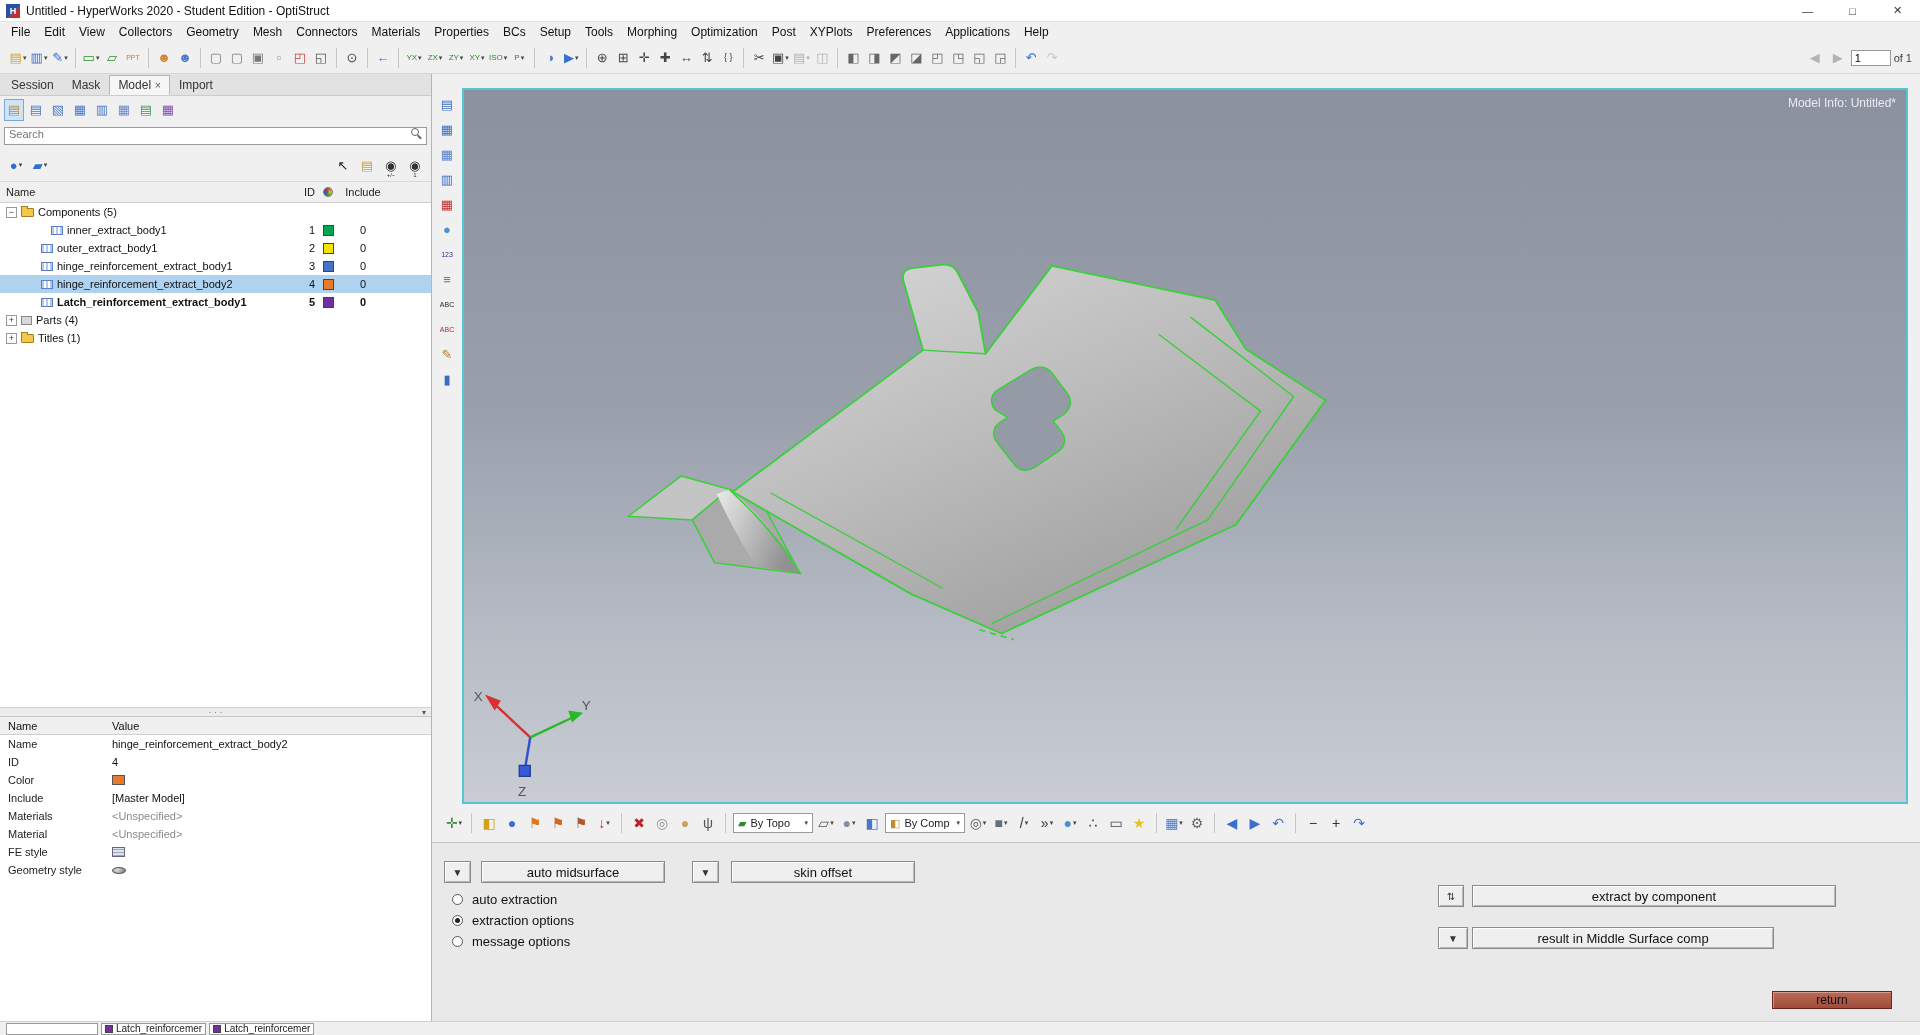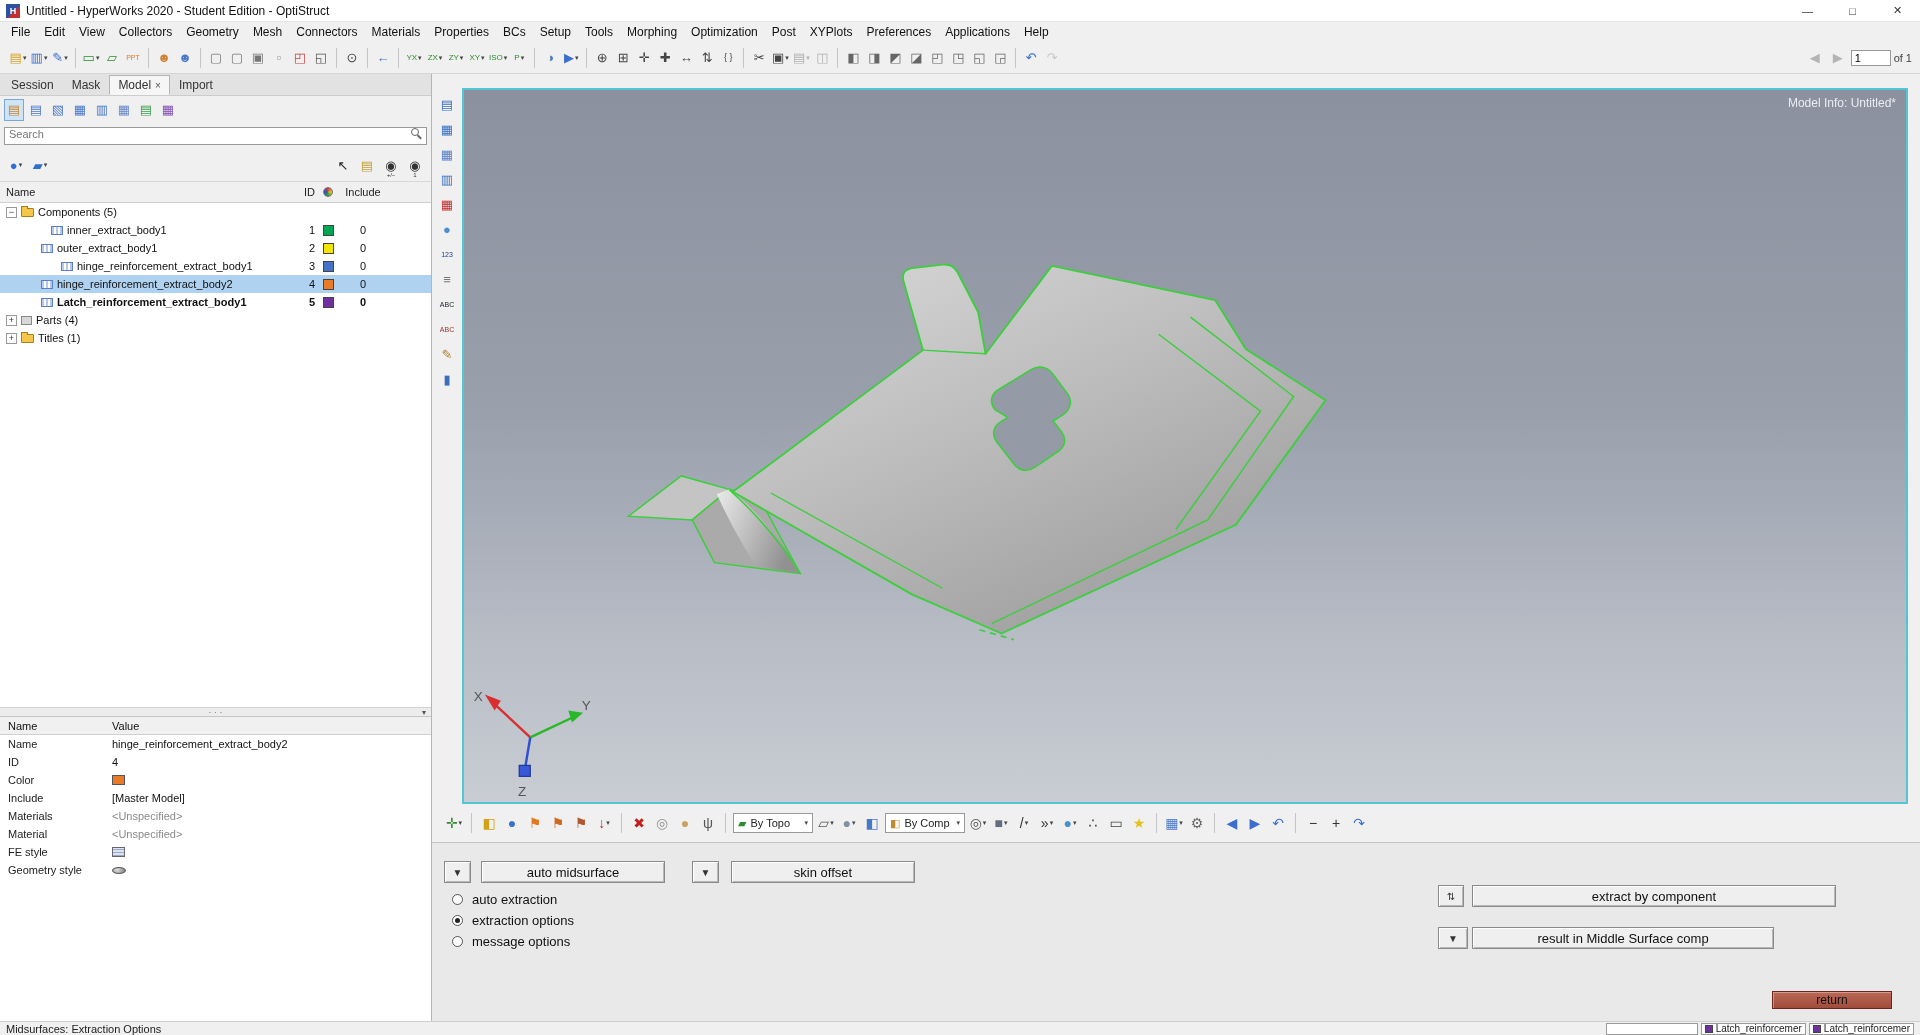--- a/index.html
+++ b/index.html
@@ -440,21 +440,21 @@
           <div class="trow" style="padding-left: 26px;">
             <span class="expander none"></span>
             <span class="ticon icon-comp"></span>
             <span class="tname">outer_extract_body1</span>
             <span class="tid">2</span>
             <span class="tswatch-wrap">
               <span class="tswatch" style="background: rgb(242, 229, 0);"></span>
             </span>
             <span class="tinc">0</span>
           </div>
-          <div class="trow" style="padding-left: 26px; margin-left: 20px;">
+          <div class="trow" style="padding-left: 26px;">
             <span class="expander none"></span>
             <span class="ticon icon-comp"></span>
             <span class="tname">hinge_reinforcement_extract_body1</span>
             <span class="tid">3</span>
             <span class="tswatch-wrap">
               <span class="tswatch" style="background: rgb(68, 114, 196);"></span>
             </span>
             <span class="tinc">0</span>
           </div>
           <div class="trow sel" style="padding-left: 26px;">
@@ -770,21 +770,20 @@
         <div class="pbtn small" id="tgl">⇅</div>
         <div class="pbtn" id="btn-extract">extract by component</div>
         <div class="pbtn small" id="dd3">▼</div>
         <div class="pbtn" id="btn-result">result in Middle Surface comp</div>
         <div id="btn-return">return</div>
       </div>
     </div>
   </div>
 
   <div class="statusbar">
-    <span class="sb-left">Midsurfaces: Extraction Options</span>
     <span id="sb-right">
         <span class="sb-box">
           <span></span>
         </span>
         <span class="sb-box">
           <span class="sb-swatch" style="background: rgb(112, 48, 160);"></span>
           <span>Latch_reinforcemer</span>
         </span>
         <span class="sb-box">
           <span class="sb-swatch" style="background: rgb(112, 48, 160);"></span>

